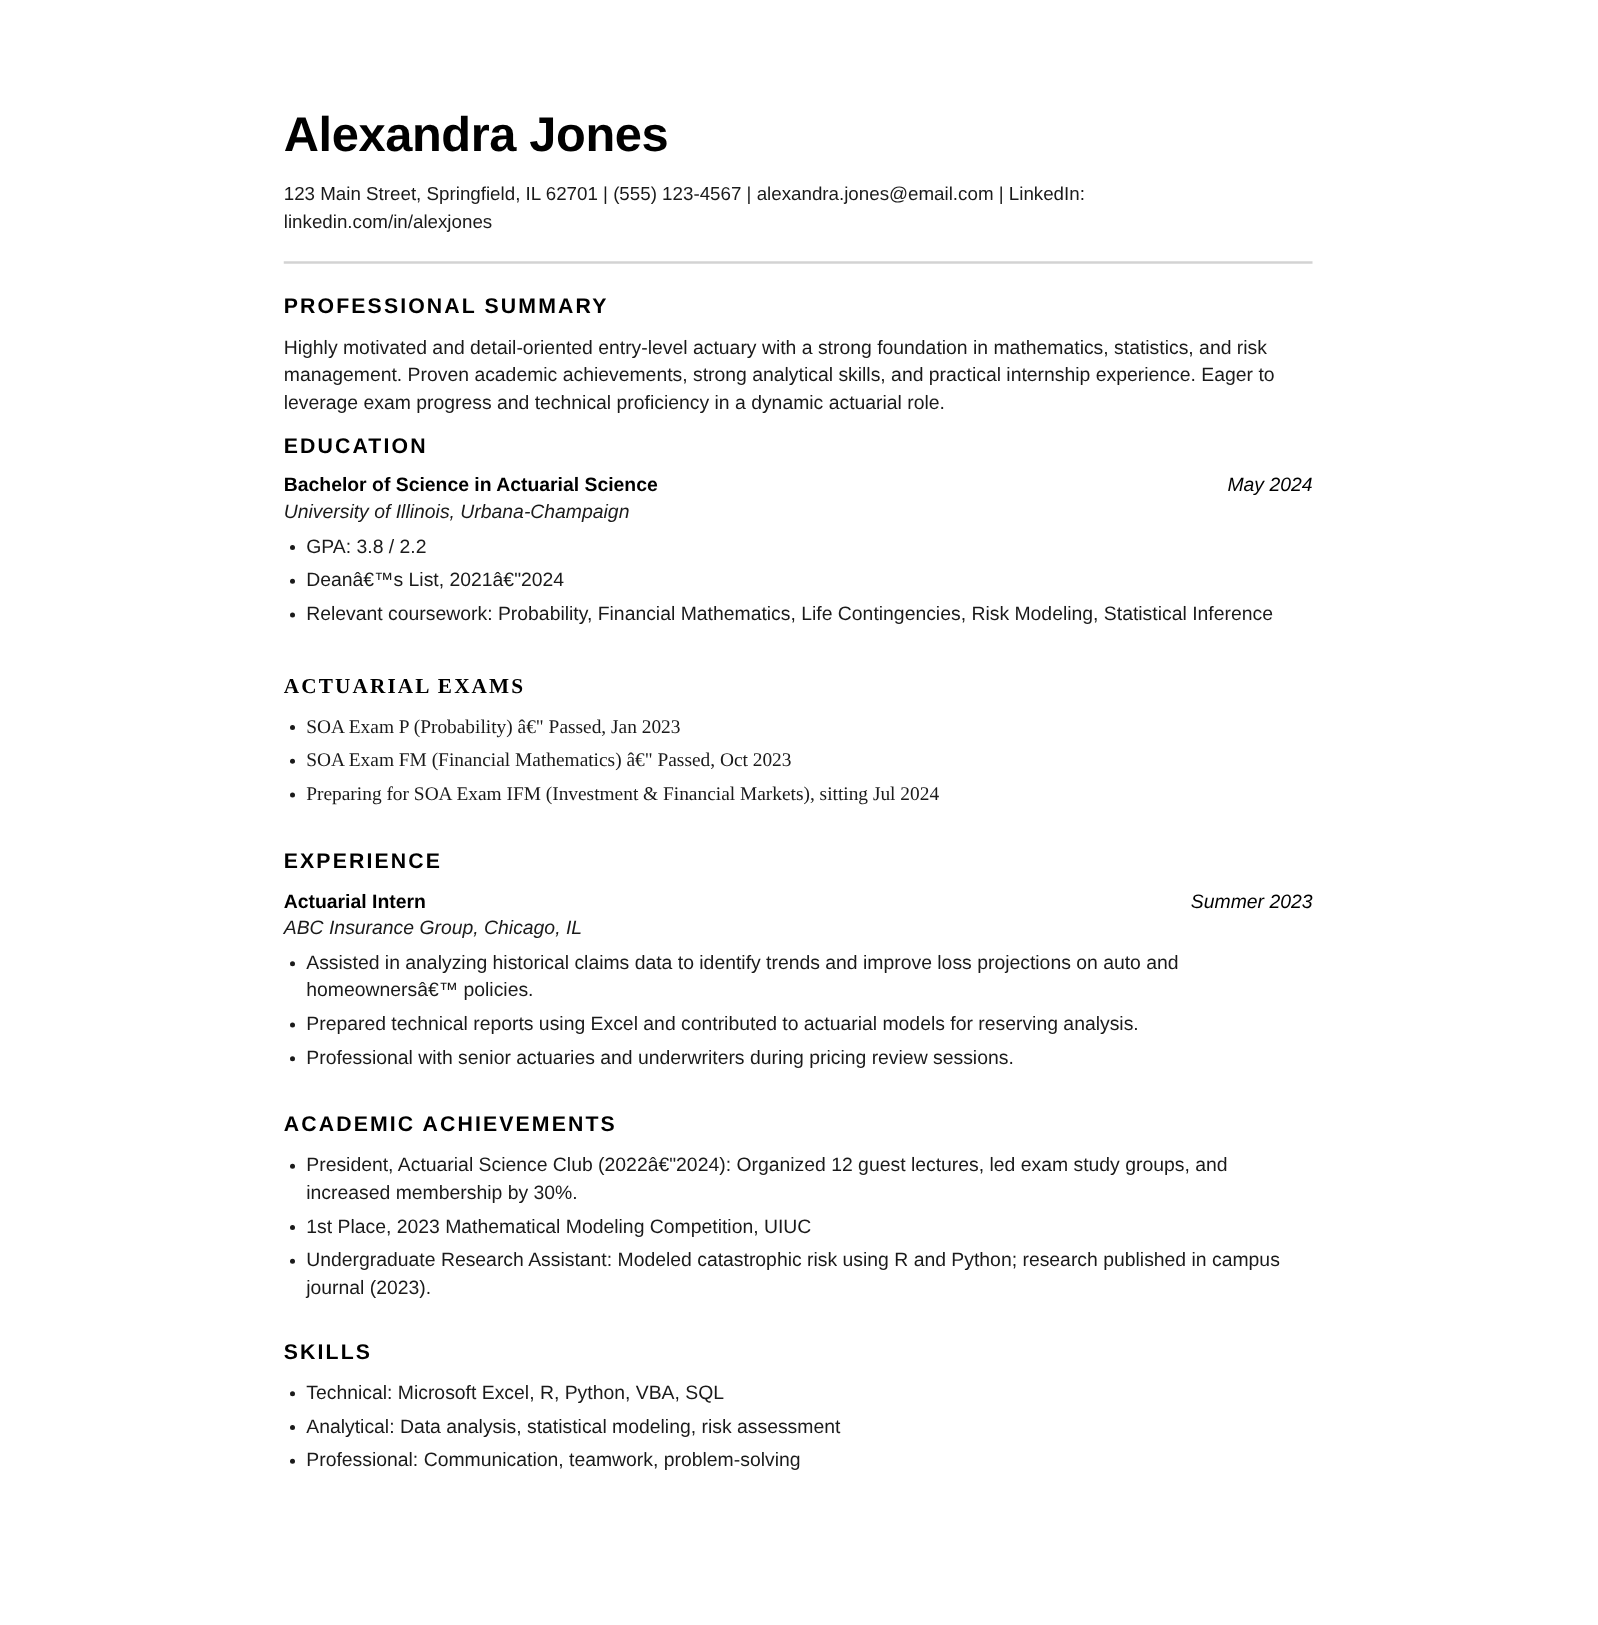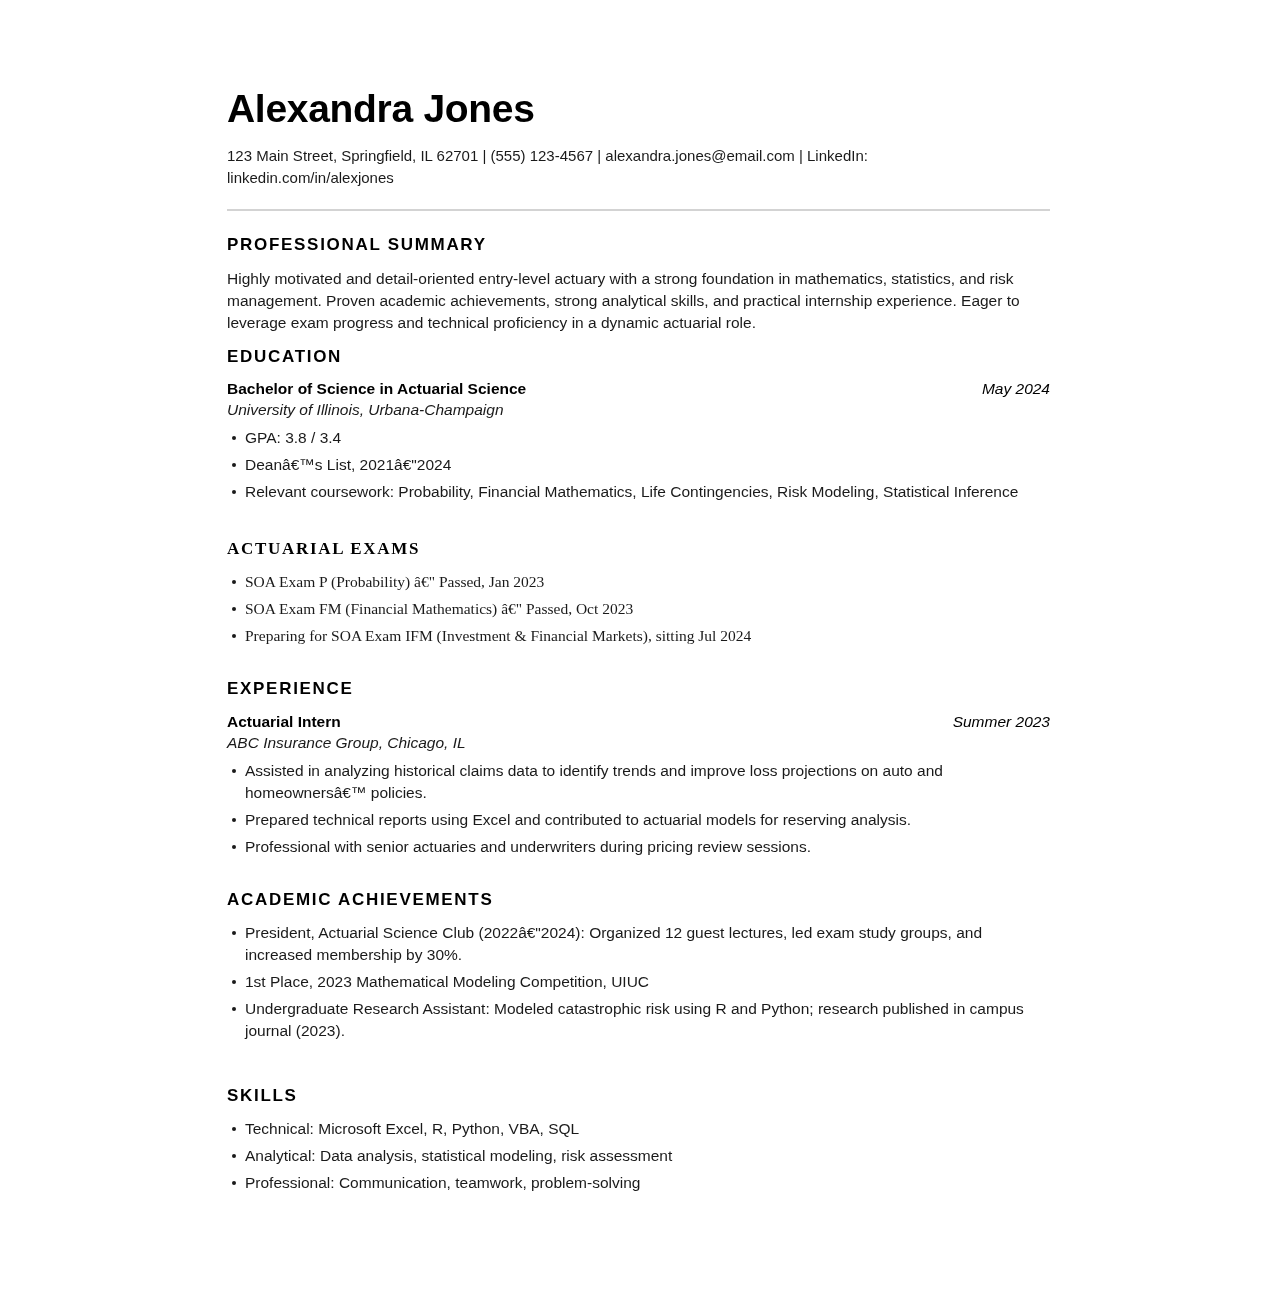--- a/index.html
+++ b/index.html
@@ -121,21 +121,21 @@
     left: 5px;
     top: 9px;
     width: 4px;
     height: 4px;
     border-radius: 50%;
     background: #1a1a1a;
   }
   .section.exams      { margin-top: 36px; font-family: Liberation Serif, serif; }
   .section.experience { margin-top: 32px; }
   .section.achievements { margin-top: 32px; }
-  .section.skills     { margin-top: 44px; }
+  .section.skills     { margin-top: 30px; }
   .section.education  { margin-top: 13px; }
 </style>
 </head>
 <body>
 
 <div class="page">
   <div class="resume">
 
     <div>
       <h1 class="name">Alexandra Jones</h1>
@@ -149,21 +149,21 @@
     </div>
 
     <div class="section education">
       <h2 class="section-title">EDUCATION</h2>
       <div class="entry-head">
         <span class="entry-title">Bachelor of Science in Actuarial Science</span>
         <span class="entry-date">May 2024</span>
       </div>
       <div class="entry-sub">University of Illinois, Urbana-Champaign</div>
       <ul class="bullets">
-        <li>GPA: 3.8 / 3.4</li>
+        <li>GPA: 3.8 / 2.2</li>
         <li>Deanâ€™s List, 2021â€"2024</li>
         <li>Relevant coursework: Probability, Financial Mathematics, Life Contingencies, Risk Modeling, Statistical Inference</li>
       </ul>
     </div>
 
     <div class="section exams">
       <h2 class="section-title">ACTUARIAL EXAMS</h2>
       <ul class="bullets">
         <li>SOA Exam P (Probability) â€" Passed, Jan 2023</li>
         <li>SOA Exam FM (Financial Mathematics) â€" Passed, Oct 2023</li>

